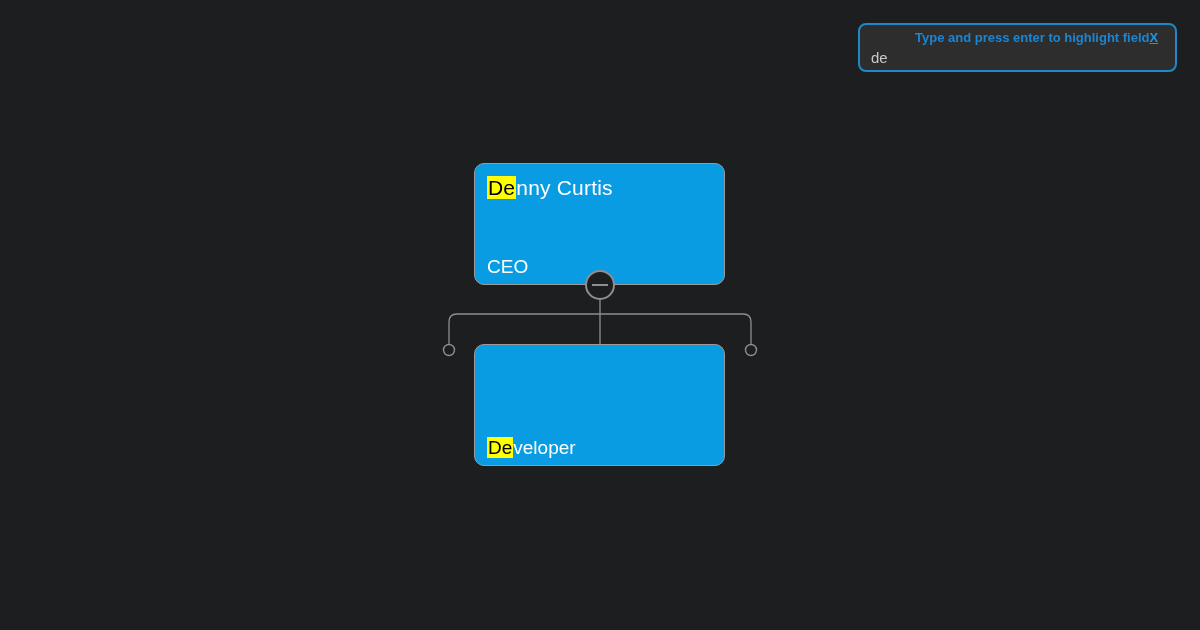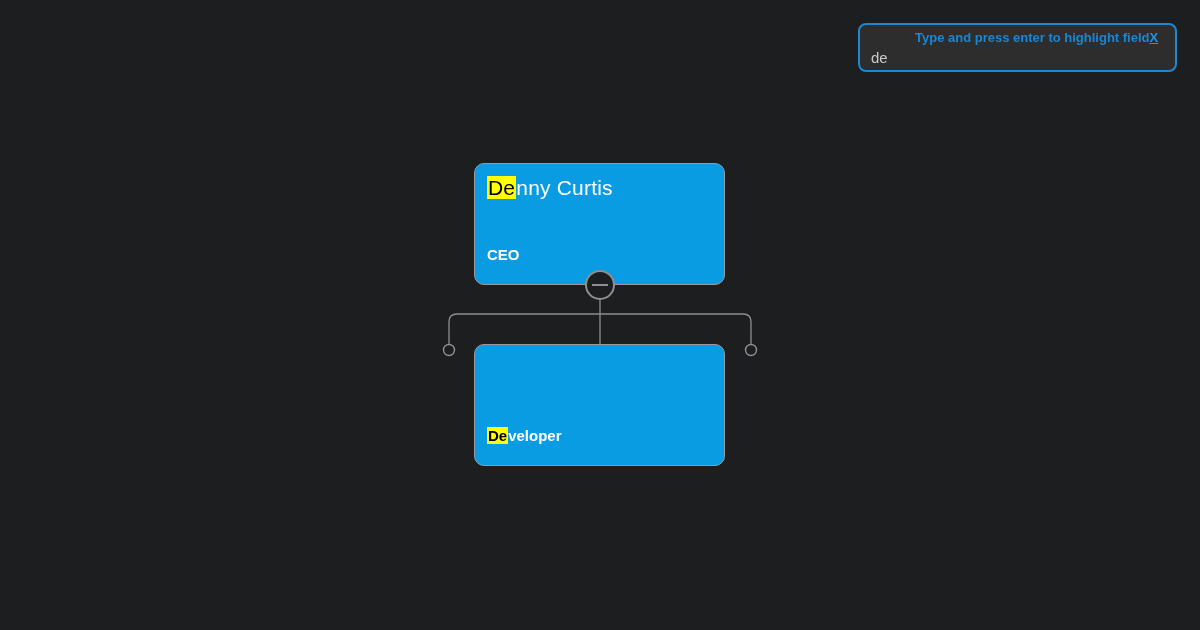--- a/index.html
+++ b/index.html
@@ -27,24 +27,23 @@
   }
   .node-1 { left: 474px; top: 163px; }
   .node-2 { left: 474px; top: 344px; }
   .node .name {
     position: absolute; left: 12px; top: 12px;
     font-size: 21px; color: #ffffff;
     letter-spacing: 0.2px;
     white-space: nowrap;
   }
   .node .title {
-    position: absolute; left: 12px; bottom: 21px;
-    font-size: 15px; color: #ffffff;
+    position: absolute; left: 12px; bottom: 6px;
+    font-size: 19px; color: #ffffff;
     white-space: nowrap;
-    font-weight: bold;
   }
   .hl {
     background: #ffff00; color: #000000;
     padding: 0 1px;
   }
   .hl:empty { display: none; padding: 0; }
 
   
   .toggle {
     position: absolute;

